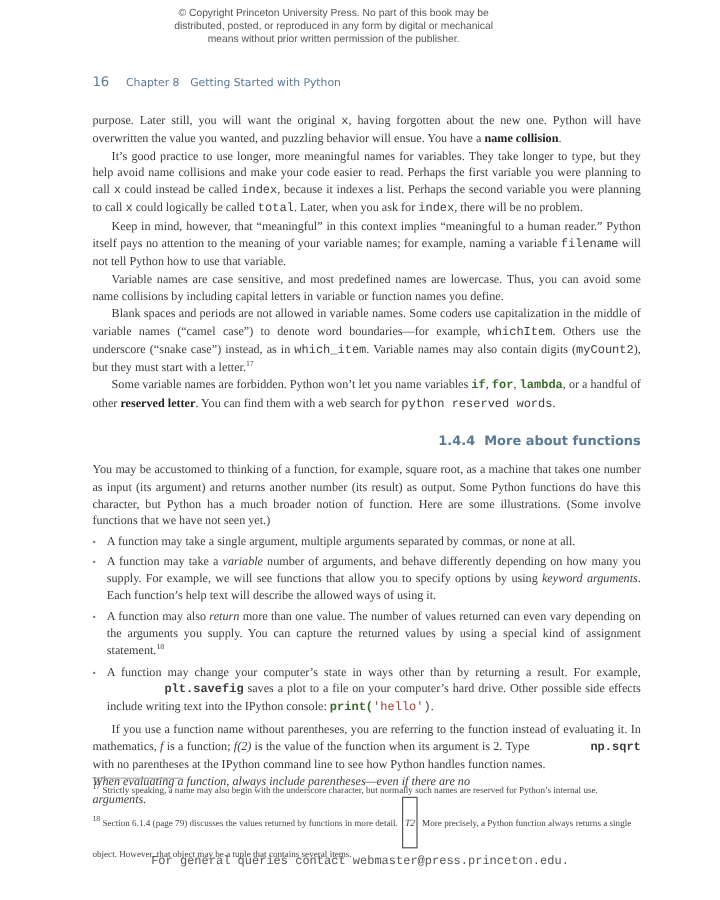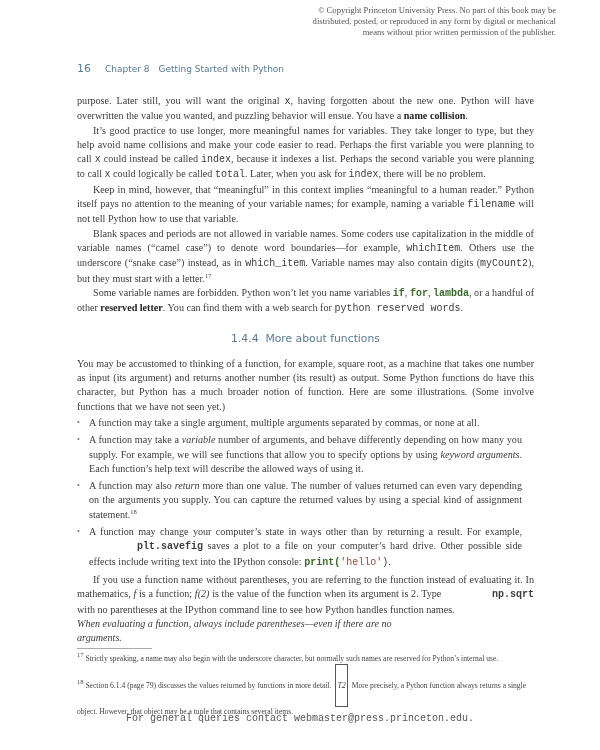--- a/index.html
+++ b/index.html
@@ -1,36 +1,36 @@
 <!DOCTYPE html>
 <html><head>
 <meta charset="utf-8">
 <style>
   html, body { margin:0; padding:0; background:#fff; }
   body { width:600px; height:750px; position:relative; overflow:hidden; color:#3a3a3a; }
-  .copyright { position:absolute; top:5px; left:0; width:556px; text-align:right;
-    font-family:Liberation Serif, serif; font-size:8.6px; line-height:11px; color:#555; }
+  .copyright { position:absolute; top:5px; left:0; width:556px; text-align:center;
+    font-family:Liberation Sans, sans-serif; font-size:8.6px; line-height:11px; color:#555; }
   .running-head { position:absolute; top:62px; left:77px; font-family:"DejaVu Sans", sans-serif;
     font-size:9px; color:#5a7a96; }
   .running-head .pg { font-size:11px; margin-right:14px; color:#5a7a96; }
   .running-head .ch { margin-right:6px; }
   .body { position:absolute; top:94px; left:77px; width:457px;
     font-family:"Liberation Serif", serif; font-size:10.15px; line-height:14.3px; color:#3c3c3c;
     text-align:justify; }
   .body p { margin:0; }
   .body p.ind { text-indent:16px; }
   code { font-family:"Liberation Mono", monospace; font-size:10px; color:#3c3c3c; }
   code.b { font-weight:bold;padding-left:48px; }
   code.kw { font-weight:bold; color:#3a6b2a; }
   code.str { color:#a0413a; }
   b { color:#222; }
   sup { font-size:6.5px; line-height:0; }
   .h-section { font-family:"DejaVu Sans", sans-serif; font-size:10.8px; color:#5a7a96;
-    margin:16px 0 10px 0; text-align:center; }
-  ul.bullets { list-style:none; padding:0; margin:2px 12px 0 0; }
+    margin:16px 0 10px 0; text-align:right;font-weight:bold; }
+  ul.bullets { list-style:none; padding:0; margin:2px 0 0 0; }
   ul.bullets li { position:relative; padding-left:12px; margin-bottom:3px; }
   ul.bullets li::before { content:"\2022"; position:absolute; left:0; top:0; color:#777; font-size:8px; }
   .callout { font-style:italic; margin:4px 0 0 70px; width:320px; text-align:left; }
   .rule { position:absolute; top:648px; left:77px; width:75px; border-top:1px solid #aaa; }
   .footnotes { position:absolute; top:654px; left:77px; width:457px;
     font-family:"Liberation Serif", serif; font-size:7.6px; line-height:10.4px; color:#444; }
   .footnotes p { margin:0; }
   .t2 { display:inline-block; border:1px solid #555; font-style:italic; font-size:8px;
     line-height:9px; padding:16px 1px; margin:0 2px; }
   .footer { position:absolute; top:713px; left:0; width:600px; text-align:center;
@@ -49,20 +49,21 @@
   <span class="pg">16</span><span class="ch">Chapter 8</span> <span>Getting Started with Python</span>
 </div>
 
 <div class="body">
   <p><span>purpose. Later still, you will want the original </span><code>x</code><span>, having forgotten about the new one. Python will have overwritten the value you wanted, and puzzling behavior will ensue. You have a </span><b>name collision</b><span>.</span></p>
 
   <p class="ind"><span>It’s good practice to use longer, more meaningful names for variables. They take longer to type, but they help avoid name collisions and make your code easier to read. Perhaps the first variable you were planning to call </span><code>x</code><span> could instead be called </span><code>index</code><span>, because it indexes a list. Perhaps the second variable you were planning to call </span><code>x</code><span> could logically be called </span><code>total</code><span>. Later, when you ask for </span><code>index</code><span>, there will be no problem.</span></p>
 
   <p class="ind"><span>Keep in mind, however, that “meaningful” in this context implies “meaningful to a human reader.” Python itself pays no attention to the meaning of your variable names; for example, naming a variable </span><code>filename</code><span> will not tell Python how to use that variable.</span></p>
 
+  <p class="ind"><span>Variable names are case sensitive, and most predefined names are lowercase. Thus, you can avoid some name collisions by including capital letters in variable or function names you define.</span></p>
 
   <p class="ind"><span>Blank spaces and periods are not allowed in variable names. Some coders use capitalization in the middle of variable names (“camel case”) to denote word boundaries—for example, </span><code>whichItem</code><span>. Others use the underscore (“snake case”) instead, as in </span><code>which_item</code><span>. Variable names may also contain digits (</span><code>myCount2</code><span>), but they must start with a letter.</span><sup>17</sup></p>
 
   <p class="ind"><span>Some variable names are forbidden. Python won’t let you name variables </span><code class="kw">if</code><span>, </span><code class="kw">for</code><span>, </span><code class="kw">lambda</code><span>, or a handful of other </span><b>reserved letter</b><span>. You can find them with a web search for </span><code>python reserved words</code><span>.</span></p>
 
   <div class="h-section"><span>1.4.4</span>&nbsp;&nbsp;<span>More about functions</span></div>
 
   <p>You may be accustomed to thinking of a function, for example, square root, as a machine that takes one number as input (its argument) and returns another number (its result) as output. Some Python functions do have this character, but Python has a much broader notion of function. Here are some illustrations. (Some involve functions that we have not seen yet.)</p>
 
   <ul class="bullets">

